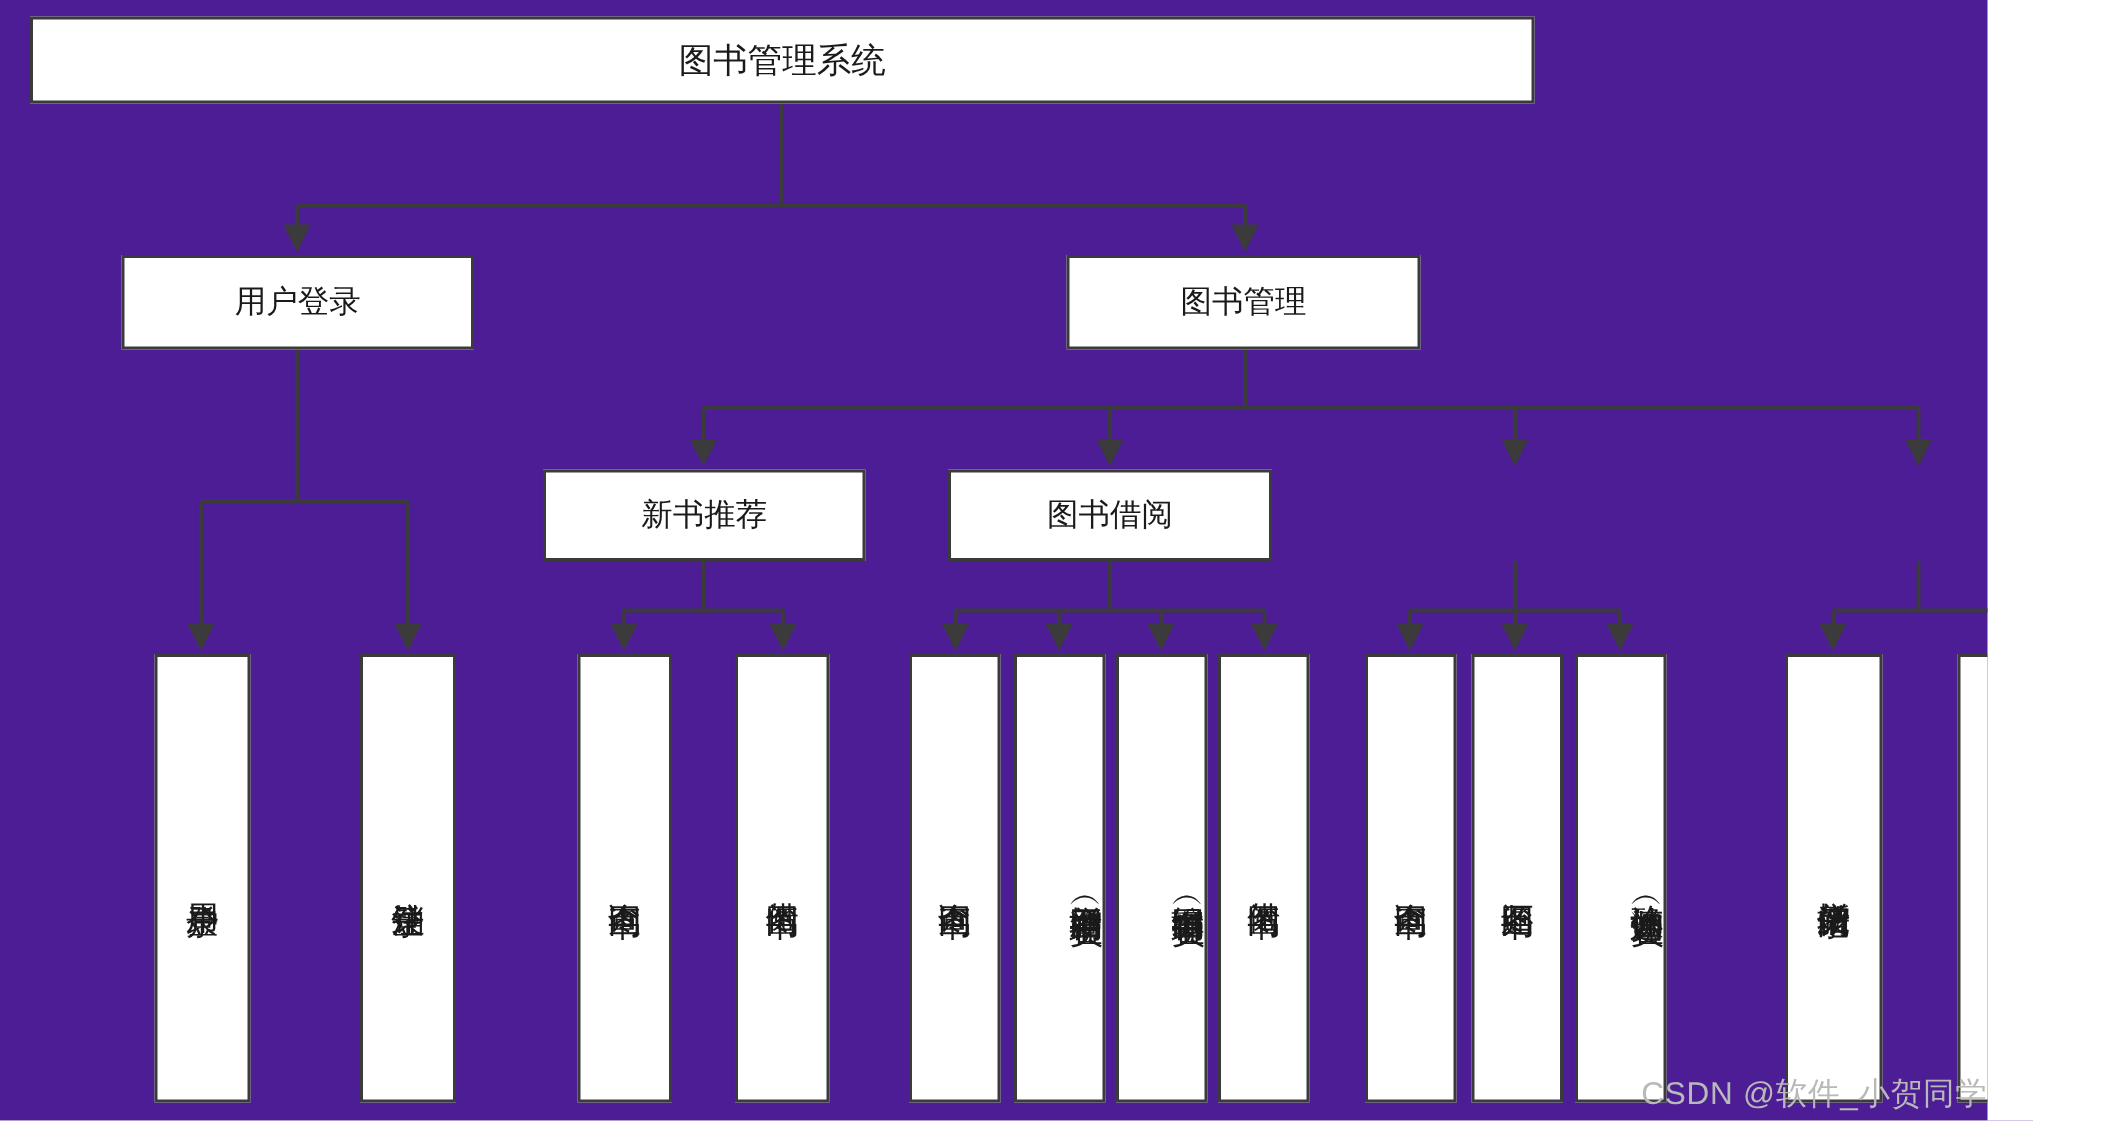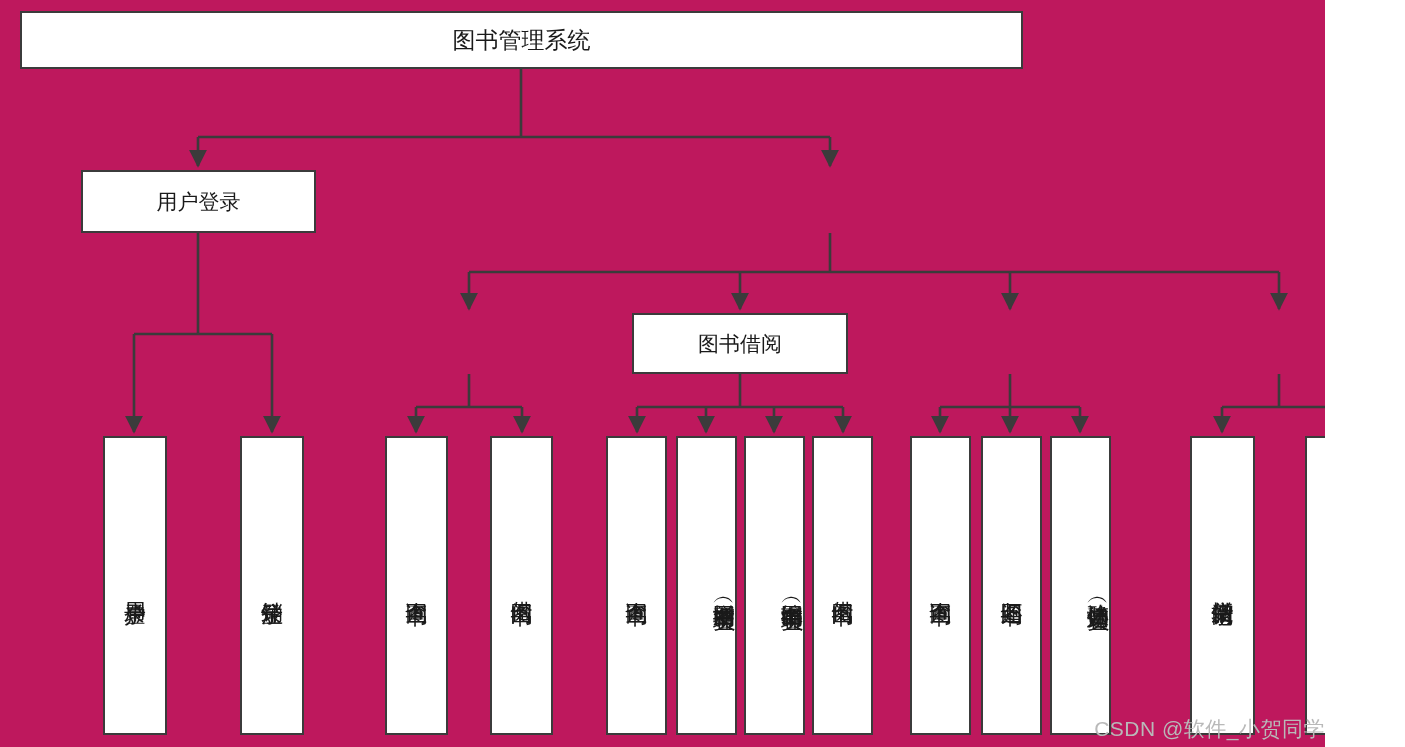--- a/index.html
+++ b/index.html
@@ -8,21 +8,21 @@
     padding: 0;
     background: #ffffff;
   }
   body {
     font-family: "Liberation Sans", "DejaVu Sans", sans-serif;
   }
   #diagram-root {
     position: relative;
     width: 1325px;
     height: 747px;
-    background: #be185d;
+    background: #4c1d95;
     overflow: hidden;
   }
   #edge-layer {
     position: absolute;
     left: 0;
     top: 0;
     width: 1405px;
     height: 747px;
     pointer-events: none;
   }
@@ -123,21 +123,23 @@
       <path d="M 1279 374 L 1279 407"></path>
       <path d="M 1222 407 L 1337 407"></path>
       <path d="M 1222 407 L 1222 432" marker-end="url(#arrow)"></path>
       <path d="M 1337 407 L 1337 432" marker-end="url(#arrow)"></path>
     </g>
   </svg>
 
   <div class="node root" style="left:20px; top:11px; width:1003px; height:58px;">图书管理系统</div>
 
   <div class="node level2" style="left:81px; top:170px; width:235px; height:63px;">用户登录</div>
+  <div class="node level2" style="left:711px; top:170px; width:236px; height:63px;">图书管理</div>
 
+  <div class="node level3" style="left:362px; top:313px; width:215px; height:61px;">新书推荐</div>
   <div class="node level3" style="left:632px; top:313px; width:216px; height:61px;">图书借阅</div>
 
   <div class="node leaf mid" style="left:103px; top:436px; width:64px; height:299px;">
     <span class="vtext">用户登录</span>
   </div>
   <div class="node leaf mid" style="left:240px; top:436px; width:64px; height:299px;">
     <span class="vtext">注销登录</span>
   </div>
 
   <div class="node leaf mid" style="left:385px; top:436px; width:63px; height:299px;">

